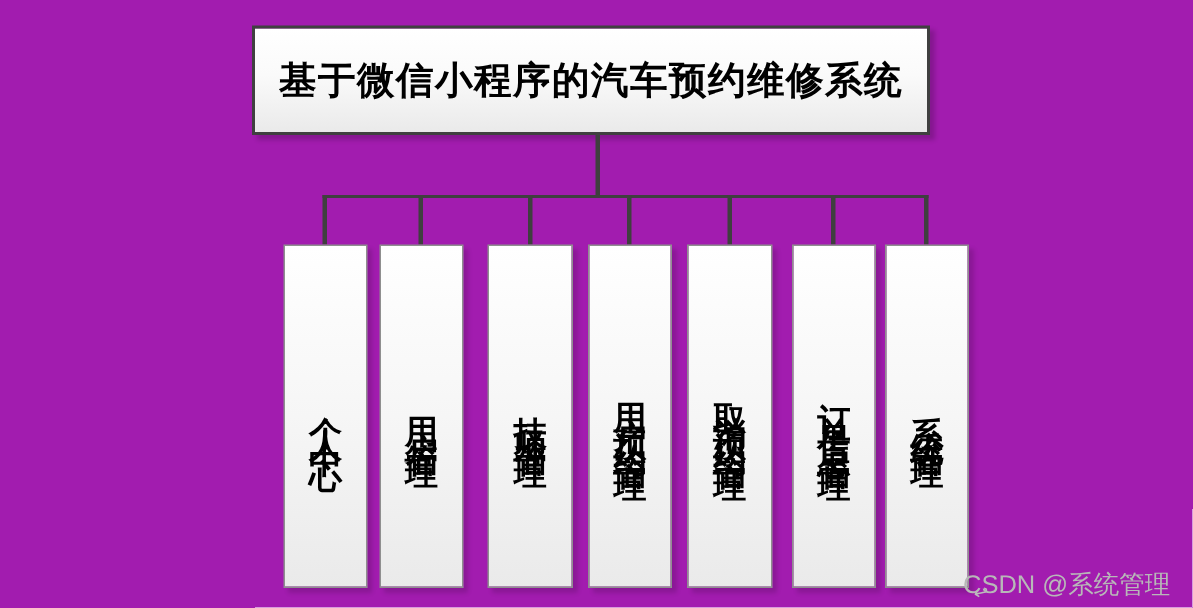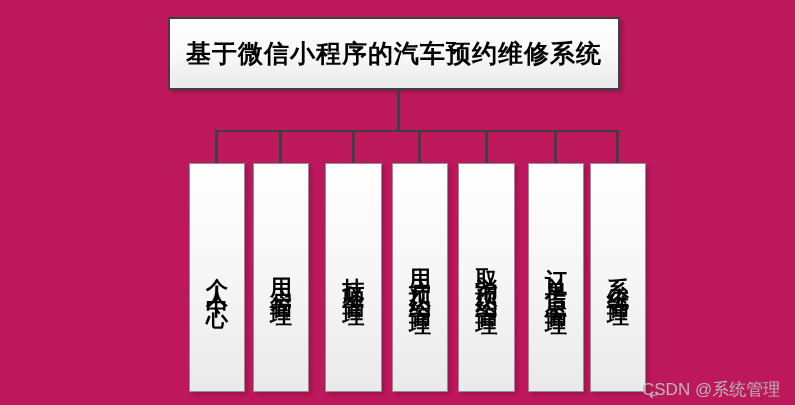--- a/index.html
+++ b/index.html
@@ -3,21 +3,21 @@
 <meta charset="utf-8">
 <style>
   * { margin: 0; padding: 0; box-sizing: border-box; }
   html, body { background: #ffffff; }
   body { font-family: "Liberation Sans", "DejaVu Sans", sans-serif; }
 
   .canvas {
     position: relative;
     width: 795px;
     height: 405px;
-    background: #be185d;
+    background: #a21caf;
     overflow: hidden;
   }
 
   
   .title-box {
     position: absolute;
     left: 168px; top: 17px;
     width: 452px; height: 73px;
     border: 2px solid #404040;
     background: linear-gradient(180deg, #ffffff 0%, #fafafa 45%, #eaeaea 100%);

